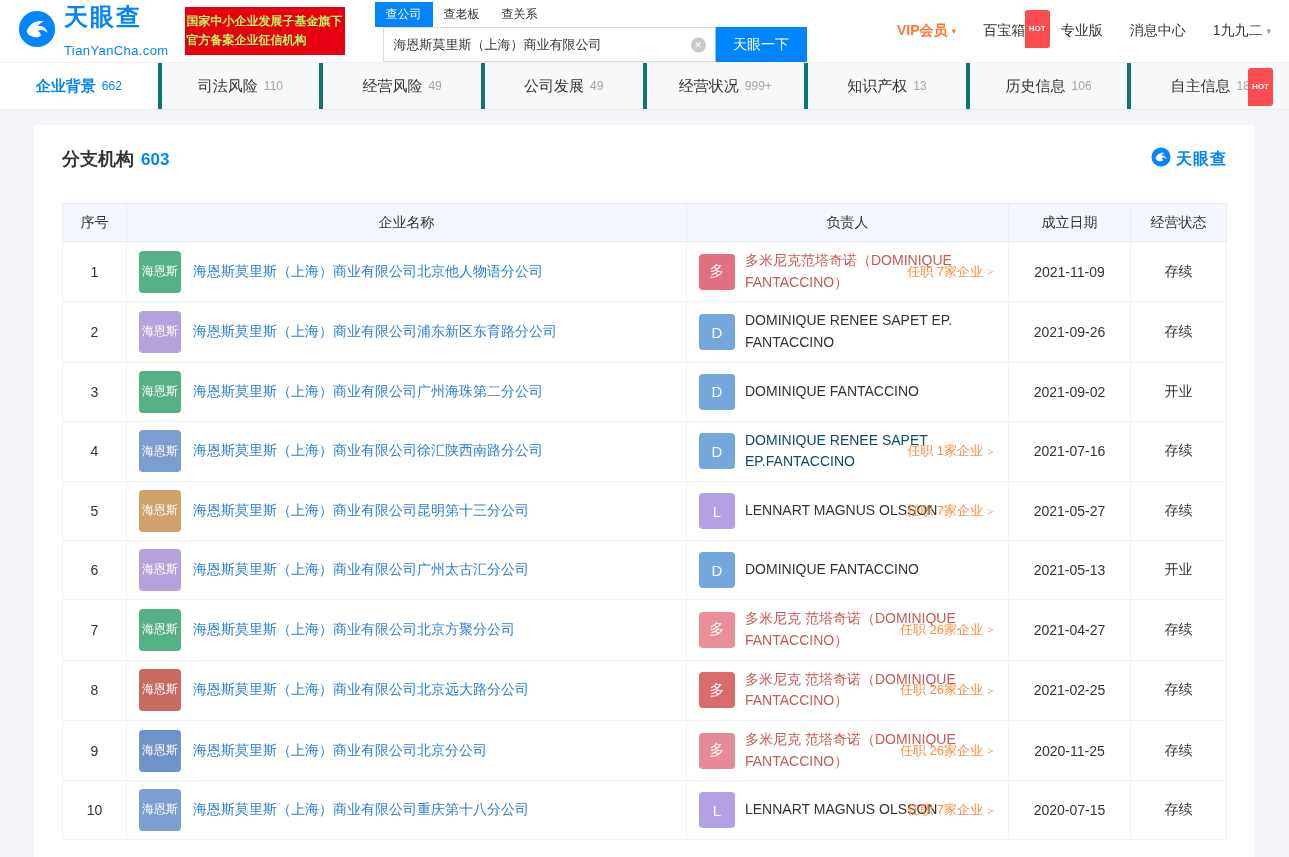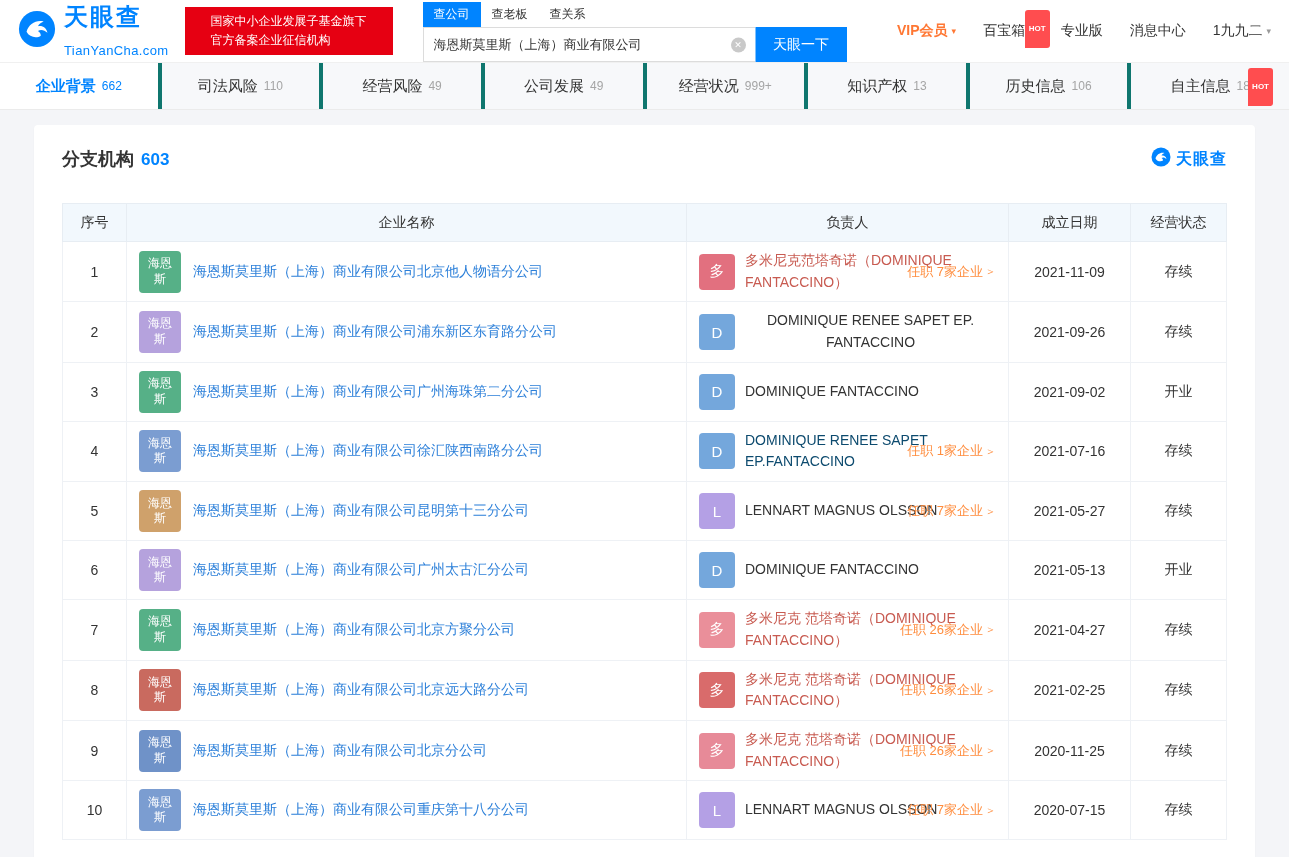--- a/index.html
+++ b/index.html
@@ -4,27 +4,27 @@
 <style>
   * { margin:0; padding:0; box-sizing:border-box; }
   html,body { width:1289px; height:857px; overflow:hidden; }
   body { font-family:"Liberation Sans","DejaVu Sans",sans-serif; background:#f4f5f8; color:#333; }
 
   
   .top-header { height:62px; background:#fff; display:flex; align-items:center; padding:0 18px; gap:16px; }
   .logo { display:flex; align-items:center; gap:8px; cursor:pointer; }
   .logo-title { font-size:24px; font-weight:bold; color:var(--brand-blue); line-height:1; letter-spacing:2px; }
   .logo-sub { font-size:13px; color:var(--brand-blue); margin-top:14px; letter-spacing:.4px; }
-  .gov-badge { background:var(--badge-red); color:#ffffff; font-size:12px; font-weight:normal; padding:5px 26px; line-height:1.6; white-space:nowrap; }
+  .gov-badge { background:var(--badge-red); color:#bef264; font-size:12px; font-weight:bold; padding:5px 2px; line-height:1.6; white-space:nowrap; }
   .search-block { display:flex; flex-direction:column; margin-left:14px; padding-top:2px; }
   .search-tabs { display:flex; align-items:flex-end; }
   .search-tab { font-size:12px; padding:4px 11px; color:#333; cursor:pointer; }
   .search-tab.active { background:var(--brand-blue); color:#fff; }
   .search-row { display:flex; }
-  .search-input-wrap { position:relative; }
+  .search-input-wrap { position:relative;margin-left:8px; }
   .search-input { width:332px; height:35px; border:1px solid #dcdcdc; border-right:none; padding:0 32px 0 10px; font-size:13px; color:#333; outline:none; font-family:inherit; }
   .clear-icon { position:absolute; right:9px; top:50%; transform:translateY(-50%); width:15px; height:15px; border-radius:50%; background:#c9c9c9; color:#fff; font-size:9px; display:flex; align-items:center; justify-content:center; cursor:pointer; }
   .search-btn { width:92px; height:35px; background:var(--brand-blue); color:#fff; border:none; font-size:14px; cursor:pointer; font-family:inherit; border-left:1px solid rgba(255,255,255,.5); }
   .top-nav { margin-left:auto; display:flex; align-items:center; gap:27px; font-size:14px; }
   .nav-item { position:relative; display:flex; align-items:center; gap:4px; cursor:pointer; white-space:nowrap; color:#333; }
   .nav-item.accent { color:var(--vip-orange); font-weight:bold; }
   .nav-item .caret { font-size:9px; color:#9a9a9a; }
   .nav-item.accent .caret { color:var(--vip-orange); }
   .hot-badge { position:absolute; top:-12px; right:-16px; background:var(--hot-red); color:#fff; font-size:8px; font-weight:bold; padding:14px 4px; border-radius:3px 3px 3px 0; line-height:1.3; }
 
@@ -46,21 +46,21 @@
   .mini-logo { display:flex; align-items:center; gap:5px; color:var(--brand-blue); font-weight:bold; font-size:16px; letter-spacing:1px; }
 
   
   .data-table { width:100%; border-collapse:collapse; table-layout:fixed; }
   .data-table th { background:var(--header-bg); border:1px solid #e7edf3; height:38px; font-size:14px; font-weight:400; color:#333; text-align:center; }
   .data-table td { border:1px solid #eef1f5; font-size:14px; color:#333; padding:8px 12px; vertical-align:middle; }
   .col-index,.col-date,.col-status { text-align:center; }
   .col-status { color:var(--status-green); }
   .cell-company { display:flex; align-items:center; gap:12px; }
   .avatar { flex:none; display:flex; align-items:center; justify-content:center; color:#fff; border-radius:4px; }
-  .avatar-company { width:42px; height:42px; flex-direction:column; font-size:12px; line-height:1.3; }
+  .avatar-company { width:42px; height:42px; flex-direction:row; font-size:12px; line-height:1.3; }
   .company-link { color:var(--link-blue); text-decoration:none; cursor:pointer; white-space:nowrap; overflow:hidden; }
   .cell-person { display:flex; align-items:center; gap:10px; position:relative; }
   .avatar-person { width:36px; height:36px; font-size:15px; }
   .person-name { line-height:1.55; }
   .tenure-link { position:absolute; right:0; top:50%; transform:translateY(-50%); color:var(--tenure-orange); font-size:13px; white-space:nowrap; cursor:pointer; text-decoration:none; display:flex; align-items:center; gap:2px; }
   .t-arrow { font-size:11px; }
 
   
   .pagination { display:flex; justify-content:flex-end; align-items:center; gap:10px; margin-top:26px; }
   .page { min-width:34px; height:34px; padding:0 9px; border:1px solid #e2e8f0; border-radius:3px; background:#fff; color:var(--link-blue); font-size:14px; display:flex; align-items:center; justify-content:center; cursor:pointer; font-family:inherit; }
@@ -230,21 +230,21 @@
         <span class="avatar avatar-company" style="background: rgb(181, 162, 221);">
           <span class="av-l1">海恩</span>
           <span class="av-l2">斯</span>
         </span>
         <a class="company-link">海恩斯莫里斯（上海）商业有限公司浦东新区东育路分公司</a>
       </div>
     </td>
     <td>
       <div class="cell-person">
         <span class="avatar avatar-person" style="background: rgb(116, 167, 220);">D</span>
-        <span class="person-name" style="color: rgb(51, 51, 51); text-align: center;">DOMINIQUE RENEE SAPET EP. FANTACCINO</span>
+        <span class="person-name" style="color: rgb(51, 51, 51);">DOMINIQUE RENEE SAPET EP. FANTACCINO</span>
 
       </div>
     </td>
     <td class="col-date">2021-09-26</td>
     <td class="col-status">存续</td>
   </tr>
 
   <tr>
     <td class="col-index">3</td>
     <td>

